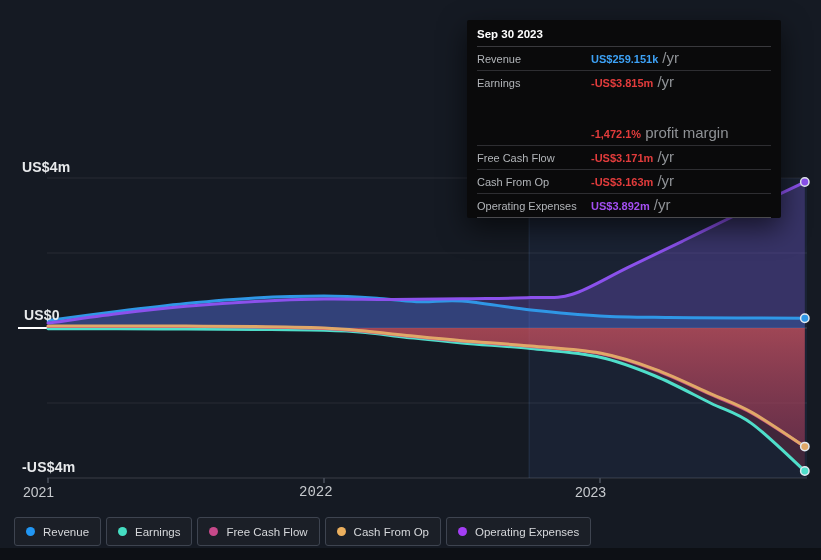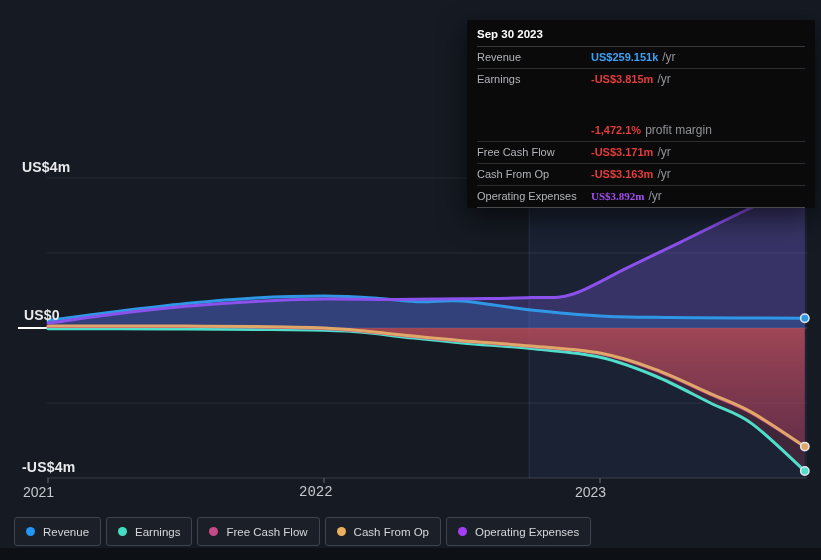--- a/index.html
+++ b/index.html
@@ -2,29 +2,29 @@
 <html><head>
 <meta charset="utf-8">
 <style>
   html,body{margin:0;padding:0;background:#151a23;width:821px;height:560px;overflow:hidden;
     font-family:"Liberation Sans","DejaVu Sans",sans-serif;}
   .stage{position:relative;width:821px;height:560px;background:#151a23;}
   svg{position:absolute;left:0;top:0;}
   .ylabel{position:absolute;font-size:14px;font-weight:600;color:#e8eaec;letter-spacing:.2px;}
   .xlabel{position:absolute;font-size:14px;font-weight:500;color:#c6c9cd;text-align:left;width:50px;}
   
-  .tooltip{position:absolute;left:467px;top:20px;width:348px;background:#0a0a0b;border-radius:2px;
+  .tooltip{position:absolute;left:467px;top:20px;width:314px;background:#0a0a0b;border-radius:2px;
     box-shadow:0 10px 28px rgba(0,0,0,.6);padding:0 10px;box-sizing:border-box;}
   .tt-title{font-size:11.5px;font-weight:700;color:#ffffff;padding:8px 0 6px 0;border-bottom:1px solid #39393d;}
   .tt-row{border-bottom:1px solid #2e2e32;padding:3px 0;}
   .tt-row:last-child{border-bottom:1px solid #4a4a4e;}
   .tt-line{display:flex;align-items:baseline;line-height:15px;}
   .tt-label{flex:0 0 114px;font-size:11px;color:#b2b5b9;}
   .tt-value{font-size:11px;font-weight:700;}
-  .tt-suffix{font-size:12px;color:#8f9296;margin-left:4px;}
+  .tt-suffix{font-size:15px;color:#8f9296;margin-left:4px;}
   
   .legend{position:absolute;left:14px;top:517px;display:flex;gap:5px;}
   .legend-item{display:flex;align-items:center;gap:8px;height:27px;padding:0 11px;
     background:#1b1f27;border:1px solid #3e4450;border-radius:3px;cursor:pointer;}
   .legend-dot{width:9px;height:9px;border-radius:50%;}
   .legend-label{font-size:11.5px;color:#d6d8db;white-space:nowrap;}
   .bottom-strip{position:absolute;left:0;top:548px;width:821px;height:12px;background:#0d1015;}
 </style>
 </head>
 <body>
@@ -105,21 +105,21 @@
         <div class="tt-row">
           <div class="tt-line">
             <span class="tt-label">Cash From Op</span>
             <span class="tt-value" style="color: rgb(226, 60, 60);">-US$3.163m</span>
             <span class="tt-suffix">/yr</span>
           </div>
         </div>
         <div class="tt-row">
           <div class="tt-line">
             <span class="tt-label">Operating Expenses</span>
-            <span class="tt-value" style="color: rgb(164, 79, 242); font-family: Liberation Serif, serif;">US$3.892m</span>
+            <span class="tt-value" style="color: rgb(164, 79, 242);">US$3.892m</span>
             <span class="tt-suffix">/yr</span>
           </div>
         </div>
       </div>
   </div>
 
   <div class="legend" id="legend">
       <div class="legend-item">
         <span class="legend-dot" style="background: rgb(33, 150, 243);"></span>
         <span class="legend-label">Revenue</span>

